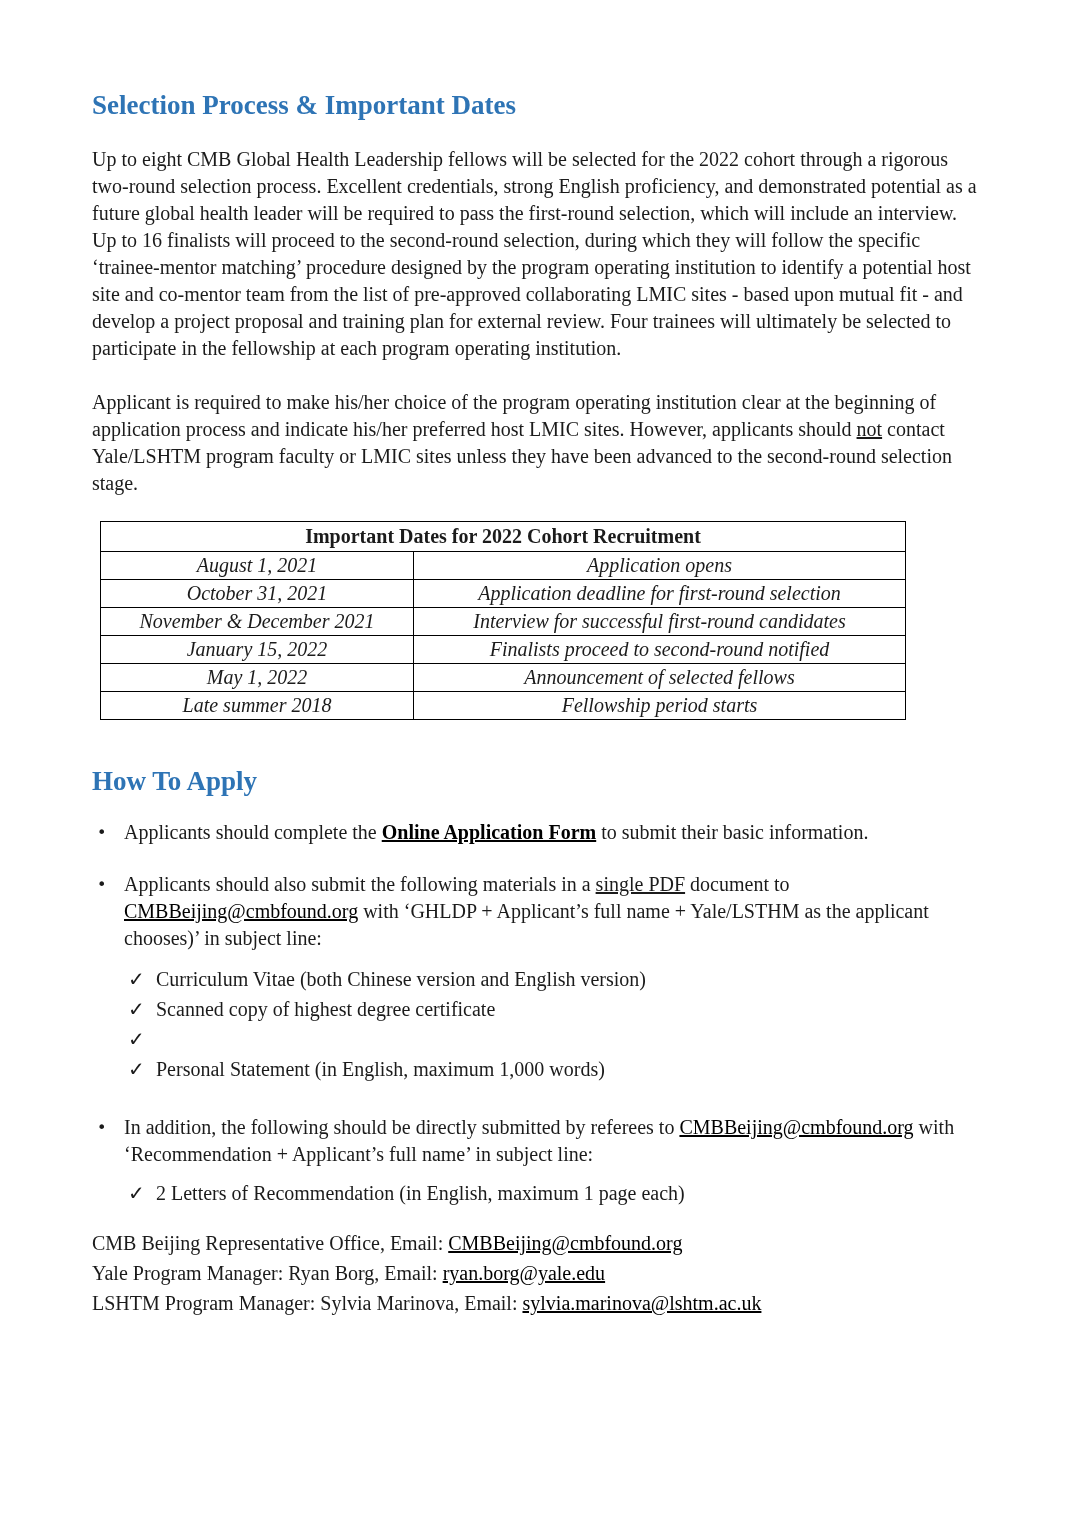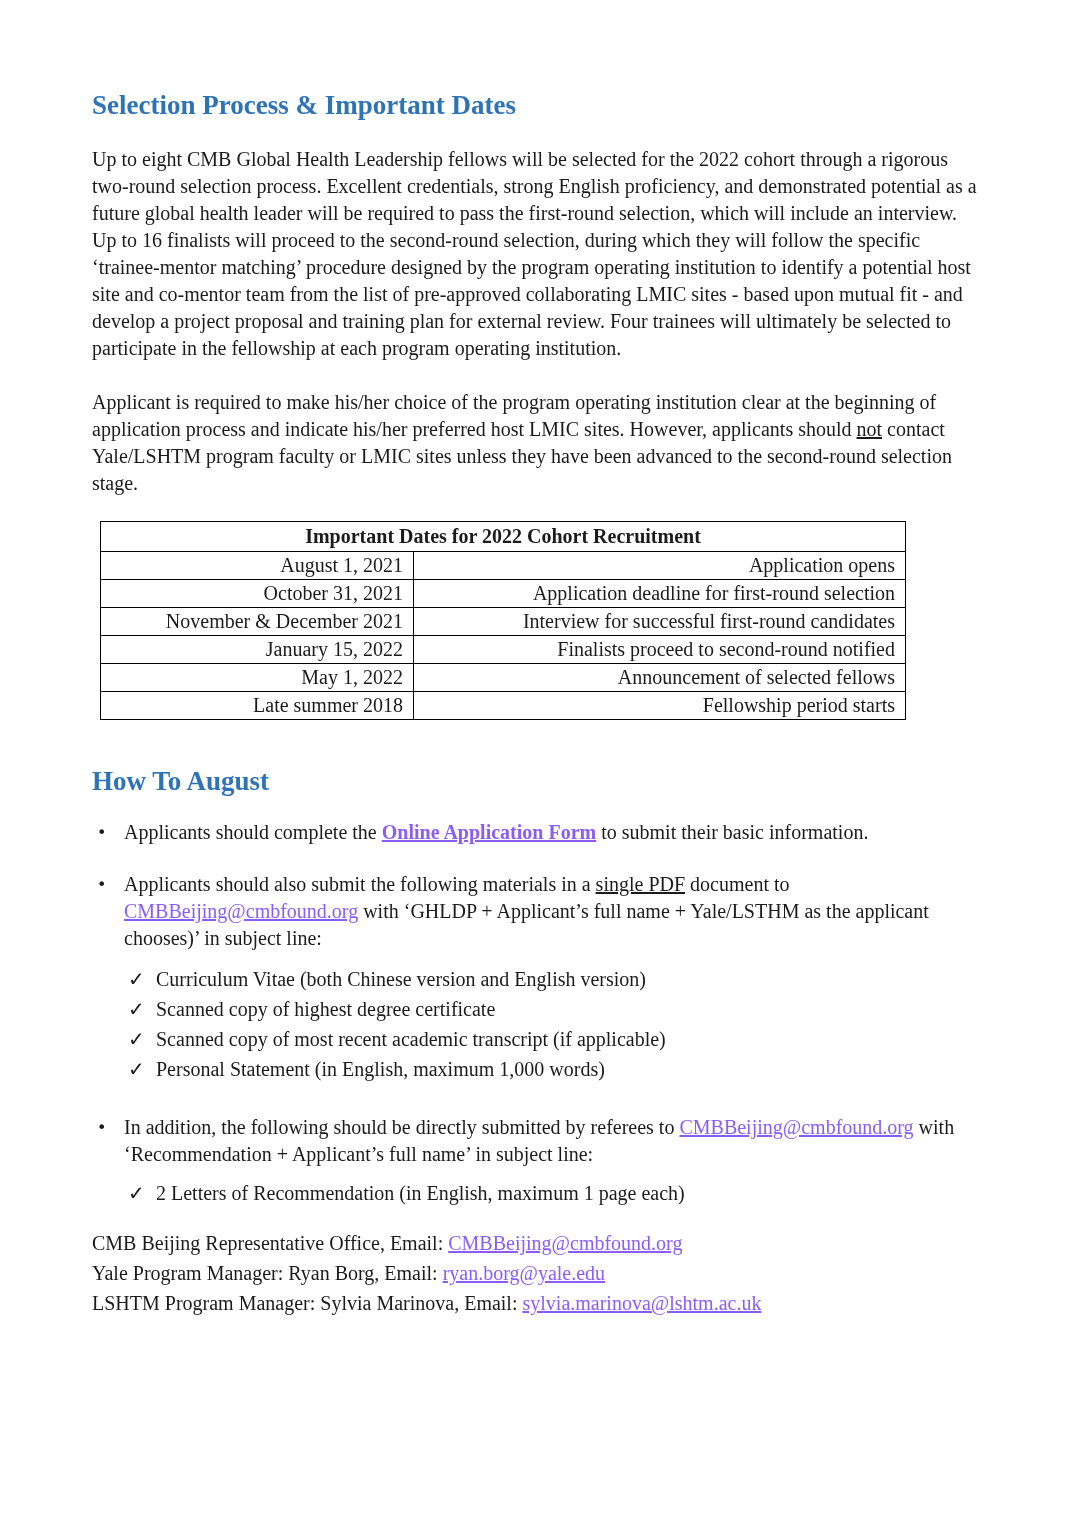--- a/index.html
+++ b/index.html
@@ -21,32 +21,32 @@
     font-family: "Liberation Serif", serif;
     font-size: 27px;
     line-height: 31px;
     font-weight: 700;
     color: #2e74b5;
     margin: 0 0 25px 0;
   }
   p.body { margin: 0 0 27px 0; }
   p.mb24 { margin-bottom: 24px; }
   .emph { font-weight: 400; text-decoration: underline; }
-  .link { color: #8b5cf6; text-decoration: underline; cursor: pointer; }
+  .link { color: #000000; text-decoration: underline; cursor: pointer; }
   .link.bold { font-weight: 700; }
 
   table.dates {
     border-collapse: collapse;
     margin: 0 0 0 8px;
     width: 806px;
     line-height: 25px;
   }
   table.dates th, table.dates td { border: 1px solid #000000; font-size: 20px; }
   table.dates th { font-weight: 700; text-align: center; padding: 2px 8px; }
-  table.dates td { padding: 1px 10px; text-align: right; }
+  table.dates td { padding: 1px 10px; text-align: center; font-style: italic; }
   table.dates td.date-col { width: 292px; }
 
   .h2 { margin: 46px 0 22px 0; }
 
   ul.bullets { list-style: none; margin: 0; padding: 0; }
   li.bullet-item { display: flex; }
   li.bullet-item.b1 { margin-bottom: 25px; }
   li.bullet-item.b2 { margin-bottom: 12px; }
   li.bullet-item.b3 { margin-bottom: 10px; }
   .bullet-marker {
@@ -105,21 +105,21 @@
         <td class="date-col">May 1, 2022</td>
         <td>Announcement of selected fellows</td>
       </tr>
       <tr>
         <td class="date-col">Late summer 2018</td>
         <td>Fellowship period starts</td>
       </tr>
     </tbody>
   </table>
 
-  <h2 class="heading h2">How To August</h2>
+  <h2 class="heading h2">How To Apply</h2>
 
   <ul class="bullets">
 
     <li class="bullet-item b1">
       <span class="bullet-marker">•</span>
       <span class="bullet-body"><span>Applicants should complete the </span><a class="link bold">Online Application Form</a><span> to submit their basic information.</span></span>
     </li>
 
     <li class="bullet-item b2">
       <span class="bullet-marker">•</span>
@@ -131,21 +131,20 @@
     <li class="check-item">
       <span class="check-marker">✓</span>
       <span>Curriculum Vitae (both Chinese version and English version)</span>
     </li>
     <li class="check-item">
       <span class="check-marker">✓</span>
       <span>Scanned copy of highest degree certificate</span>
     </li>
     <li class="check-item">
       <span class="check-marker">✓</span>
-      <span>Scanned copy of most recent academic transcript (if applicable)</span>
     </li>
     <li class="check-item">
       <span class="check-marker">✓</span>
       <span>Personal Statement (in English, maximum 1,000 words)</span>
     </li>
   </ul>
 
   <ul class="bullets">
     <li class="bullet-item b3">
       <span class="bullet-marker">•</span>

